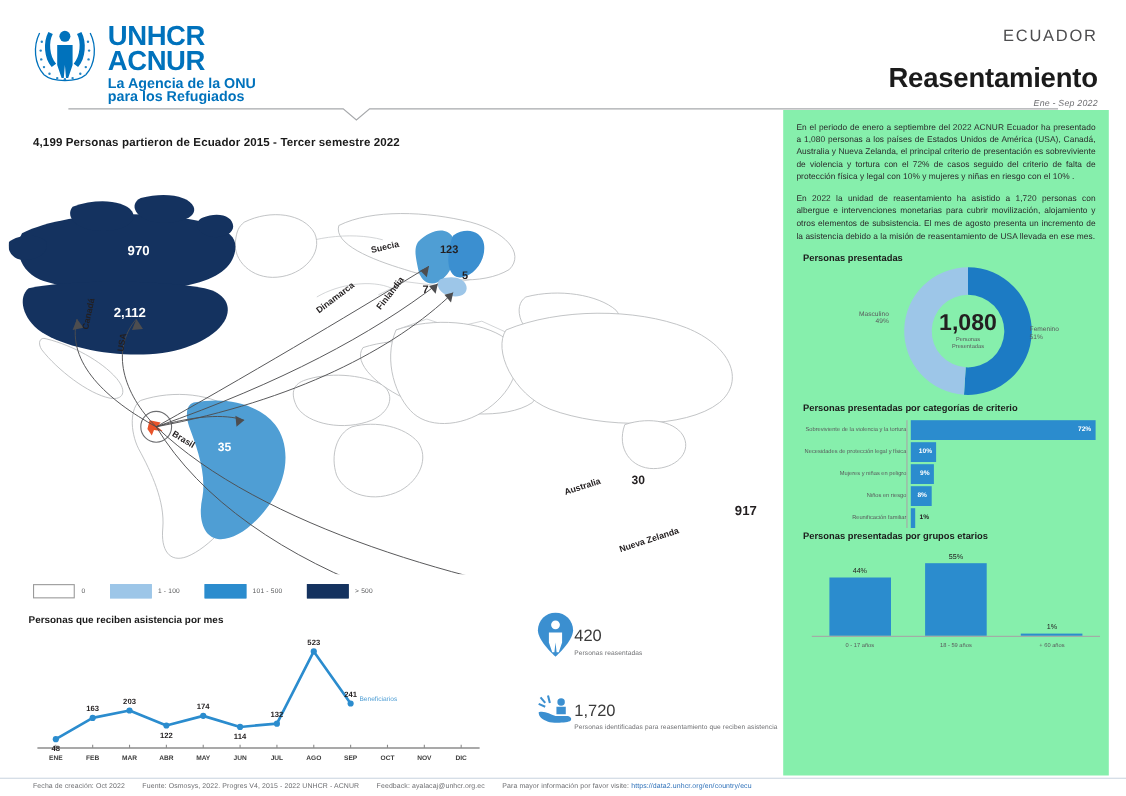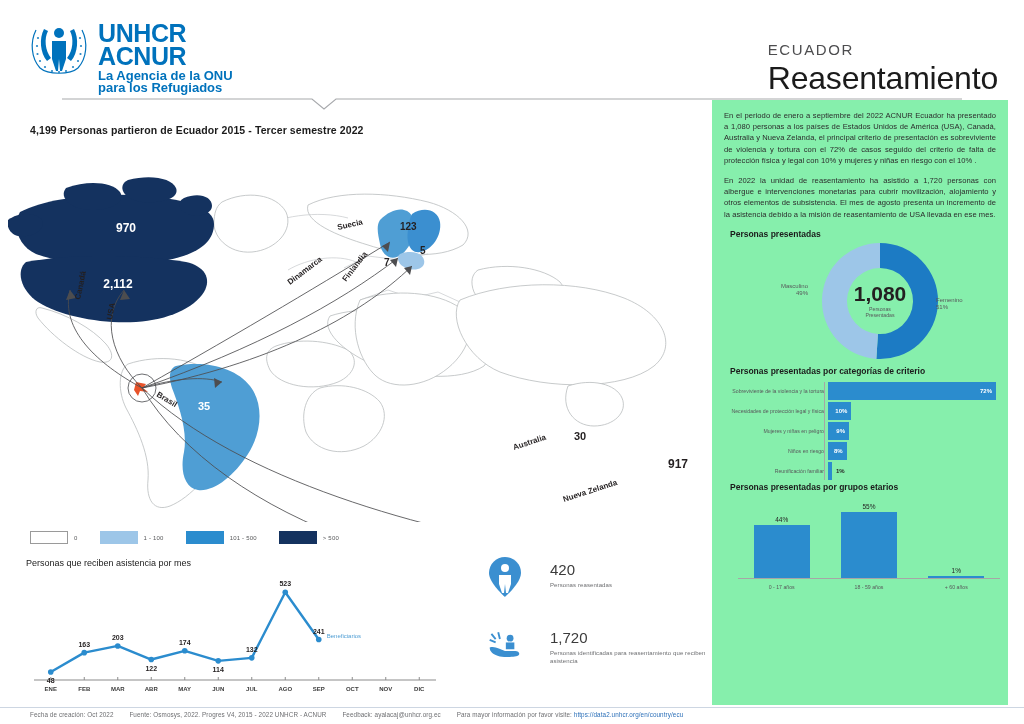--- a/index.html
+++ b/index.html
@@ -10,42 +10,42 @@
   }
   .page{position:relative;width:1024px;height:718px;}
 
   
   .logo-wrap{position:absolute;left:28px;top:16px;display:flex;align-items:flex-start;gap:8px;}
   .logo-emblem{width:62px;height:66px;flex:none;}
   .logo-text{padding-top:6px;}
   .logo-main{font-size:25px;line-height:23px;font-weight:bold;color:#0072bc;letter-spacing:-0.4px;}
   .logo-sub{font-size:13px;line-height:9px;color:#0072bc;margin-top:3px;font-weight:bold;}
 
-  .hdr-right{position:absolute;right:26px;top:41px;}
+  .hdr-right{position:absolute;right:26px;top:24px;text-align:right;}
   .hdr-country{font-size:15px;letter-spacing:1.6px;color:#4d4d4f;}
-  .hdr-title{font-size:32px;font-weight:normal;color:#1b1b1b;margin-top:2px;letter-spacing:-0.2px;}
+  .hdr-title{font-size:25px;font-weight:bold;color:#1b1b1b;margin-top:16px;letter-spacing:-0.2px;}
   .hdr-period{font-size:8px;font-style:italic;color:#6d6e71;margin-top:3px;letter-spacing:0.2px;}
 
   .hdr-rule{position:absolute;left:62px;top:97px;width:900px;height:14px;}
 
   
   .map-title{position:absolute;left:30px;top:124px;font-size:10.5px;font-weight:bold;color:#1b1b1b;letter-spacing:0.1px;}
   .map-area{position:absolute;left:8px;top:150px;width:700px;height:372px;}
   .map-area svg{display:block;}
 
   .legend{position:absolute;left:30px;top:531px;display:flex;align-items:center;gap:6px;font-size:6px;color:#58595b;}
   .legend .sw{width:36px;height:11px;border:0.7px solid #9a9a9a;}
   .legend .lbl{margin-right:16px;letter-spacing:0.2px;}
 
-  .line-title{position:absolute;left:26px;top:558px;font-size:9px;font-weight:normal;color:#1b1b1b;text-align:center;}
+  .line-title{position:absolute;left:26px;top:558px;font-size:9px;font-weight:bold;color:#1b1b1b;text-align:center;}
   .line-chart{position:absolute;left:18px;top:572px;width:430px;height:126px;}
 
   
   .stats{position:absolute;left:488px;top:556px;width:225px;}
-  .stat{display:flex;align-items:flex-start;gap:28px;margin-bottom:26px;}
+  .stat{display:flex;align-items:flex-end;gap:0;margin-bottom:26px;}
   .stat-ico{width:34px;height:42px;flex:none;}
   .stat-txt{padding-top:6px;}
   .stat-num{font-size:15px;color:#3b3b3b;line-height:16px;}
   .stat-desc{font-size:6px;color:#6d6e71;line-height:8px;margin-top:3px;letter-spacing:0.1px;}
 
   
   .panel{position:absolute;left:712px;top:100px;width:296px;height:605px;background:#86efac;}
   .panel-inner{padding:10px 12px 0 12px;}
   .para{font-size:7.6px;line-height:11.2px;color:#2b2b2b;text-align:justify;margin:0 0 9px 0;letter-spacing:0.05px;}
 

